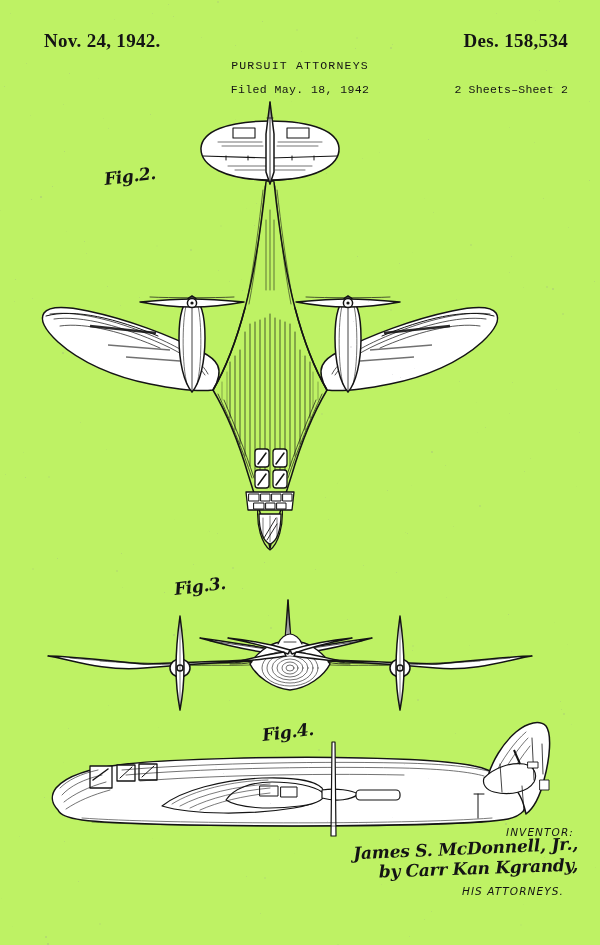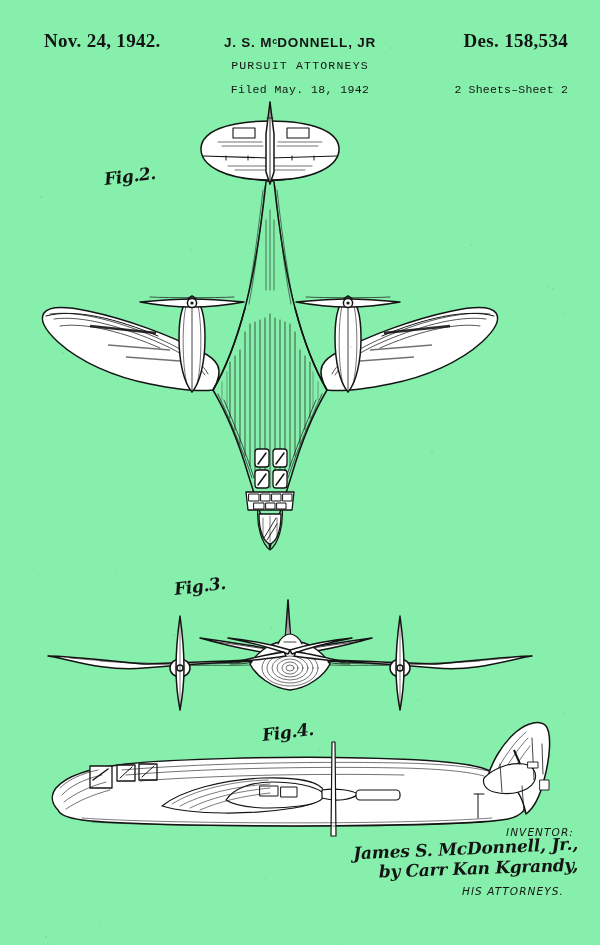--- a/index.html
+++ b/index.html
@@ -5,21 +5,21 @@
 <style>
   html, body {
     margin: 0;
     padding: 0;
     background: #ffffff;
   }
   #sheet {
     position: relative;
     width: 600px;
     height: 945px;
-    background: #86efac;
+    background: #bef264;
     overflow: hidden;
     font-family: "Liberation Serif", "DejaVu Serif", serif;
     color: #141414;
   }
   
   #speckle {
     position: absolute;
     inset: 0;
     pointer-events: none;
     z-index: 6;
@@ -120,21 +120,20 @@
   #sig-attorney { font-size: 17px; transform: rotate(-2deg); text-align: right; margin: 0; letter-spacing: -.3px;}
   #sig-attorneys-label { margin-top: 6px; margin-right: 14px; }
 </style>
 </head>
 <body>
 
 <div id="sheet">
 
   <div class="hdr" id="hdr-date">Nov. 24, 1942.</div>
 
-  <div class="hdr" id="hdr-inventor"><span>J. S. M</span><sup>c</sup><span>DONNELL, JR</span></div>
 
   <div class="hdr" id="hdr-patno">Des. 158,534</div>
   <div class="hdr" id="hdr-title">PURSUIT ATTORNEYS</div>
   <div class="hdr" id="hdr-filed">Filed May. 18, 1942</div>
   <div class="hdr" id="hdr-sheets">2 Sheets–Sheet 2</div>
 
   <div class="figlabel" id="fig2-label">Fig.2.</div>
 
   <svg class="dwg" id="fig2-dwg" width="540" height="460" viewBox="0 0 540 460">
     <g fill="none" stroke="#141414" stroke-width="1.5" stroke-linejoin="round" stroke-linecap="round">

